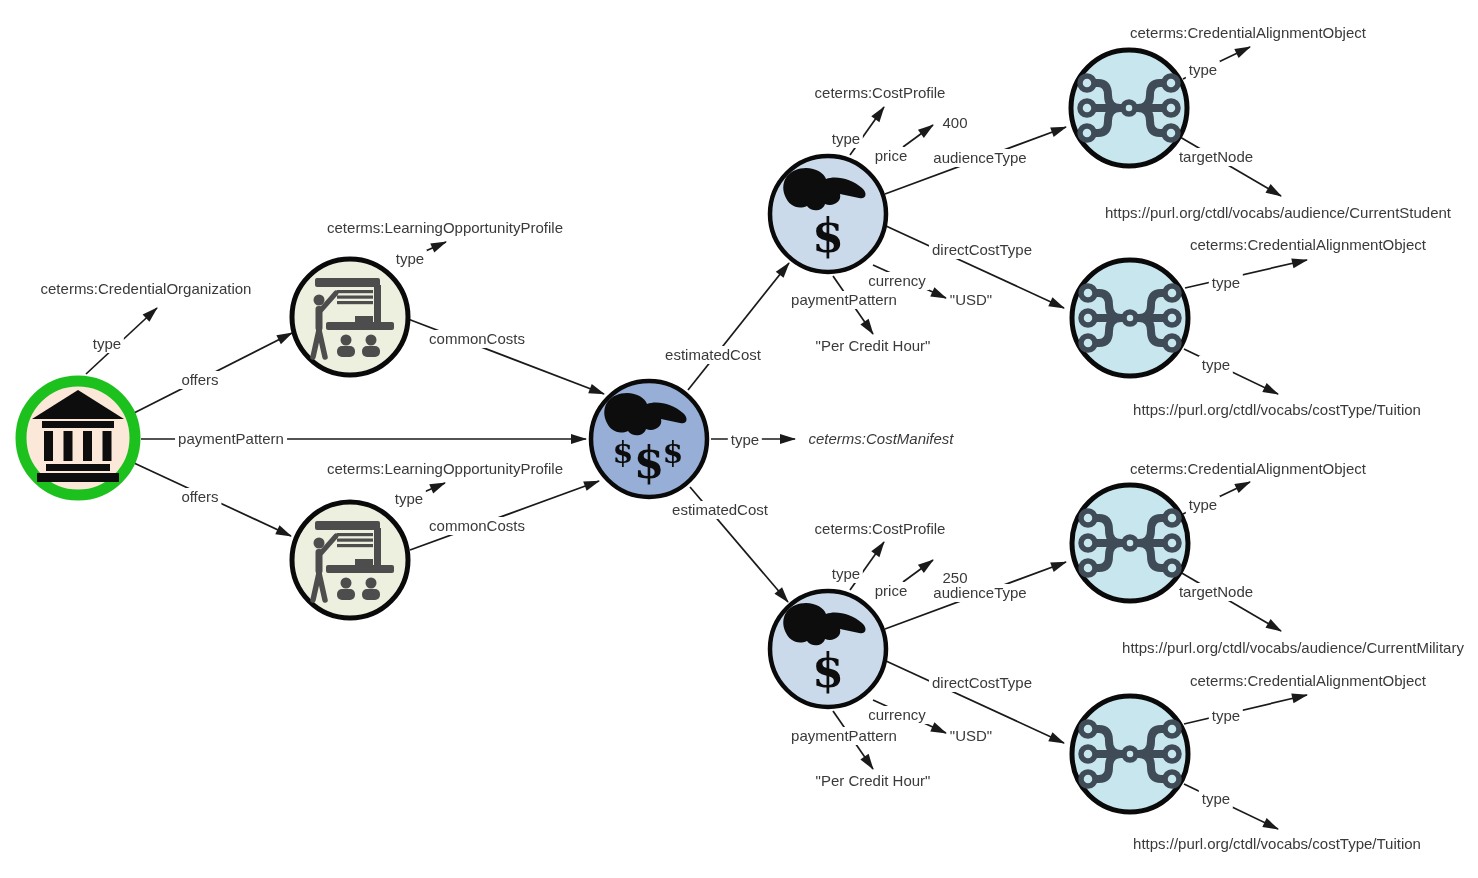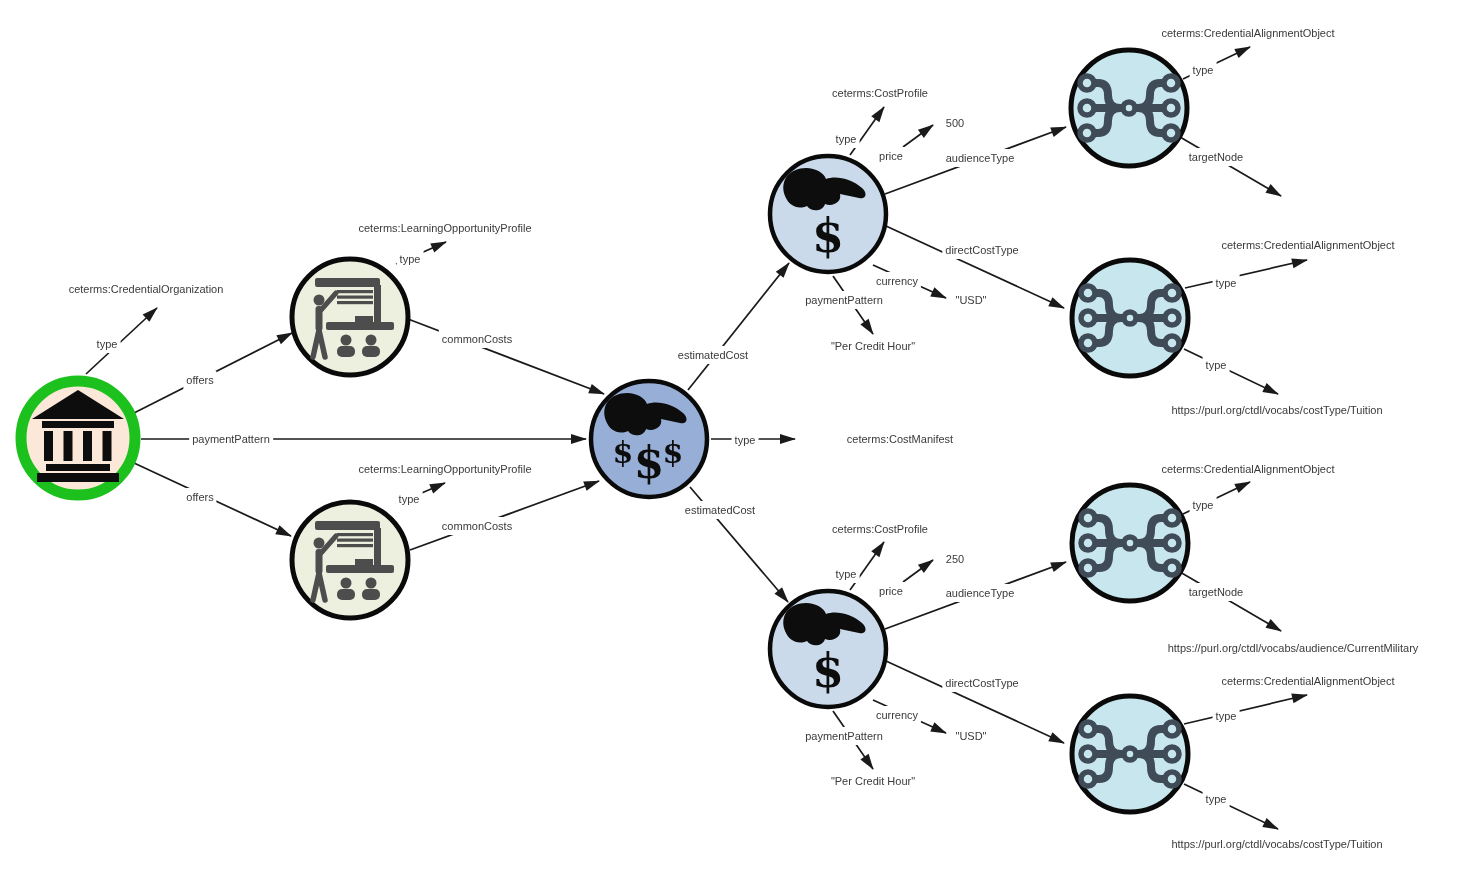--- a/index.html
+++ b/index.html
@@ -13,21 +13,21 @@
   .arrowhead{fill:var(--edge,#1a1a1a);}
   .node-circle{stroke:var(--node_border,#0a0a0a);}
   .org-circle{fill:var(--org_fill,#fbe8d8);stroke:var(--org_ring,#1dc11d);stroke-width:11;}
   .lop-circle{fill:var(--learning_opportunity_fill,#edf0df);stroke-width:5;}
   .cm-circle{fill:var(--cost_manifest_fill,#97aed6);stroke-width:4.5;}
   .cp-circle{fill:var(--cost_profile_fill,#cadaeb);stroke-width:4.5;}
   .cao-circle{fill:var(--alignment_fill,#c8e6ed);stroke-width:5;}
   #labels-layer{position:absolute;left:0;top:0;width:100%;height:100%;pointer-events:none;}
   #labels-layer .edge-label{
     position:absolute;transform:translate(-50%,-50%);
-    font-size:11px;line-height:18px;white-space:nowrap;
+    font-size:15px;line-height:18px;white-space:nowrap;
     color:var(--label_text,#3a3a3a);
     background:var(--canvas_bg,#ffffff);
     padding:0 3px;
   }
 </style>
 </head>
 <body>
 
 <div class="canvas">
 
@@ -202,41 +202,42 @@
       <span class="edge-label" style="left: 146px; top: 289px;">ceterms:CredentialOrganization</span>
       <span class="edge-label" style="left: 445px; top: 228px;">ceterms:LearningOpportunityProfile</span>
       <span class="edge-label" style="left: 410px; top: 259px;">type</span>
       <span class="edge-label" style="left: 477px; top: 339px;">commonCosts</span>
       <span class="edge-label" style="left: 445px; top: 469px;">ceterms:LearningOpportunityProfile</span>
       <span class="edge-label" style="left: 409px; top: 499px;">type</span>
       <span class="edge-label" style="left: 477px; top: 526px;">commonCosts</span>
       <span class="edge-label" style="left: 713px; top: 355px;">estimatedCost</span>
       <span class="edge-label" style="left: 720px; top: 510px;">estimatedCost</span>
       <span class="edge-label" style="left: 745px; top: 440px;">type</span>
-      <span class="edge-label" style="left: 900px; top: 439px;">ceterms:CostManifest</span>
+      <span class="edge-label" style="left: 881px; top: 439px; font-style: italic;">ceterms:CostManifest</span>
       <span class="edge-label" style="left: 880px; top: 93px;">ceterms:CostProfile</span>
       <span class="edge-label" style="left: 846px; top: 139px;">type</span>
-      <span class="edge-label" style="left: 955px; top: 123px;">500</span>
+      <span class="edge-label" style="left: 955px; top: 123px;">400</span>
       <span class="edge-label" style="left: 891px; top: 156px;">price</span>
       <span class="edge-label" style="left: 980px; top: 158px;">audienceType</span>
       <span class="edge-label" style="left: 982px; top: 250px;">directCostType</span>
       <span class="edge-label" style="left: 897px; top: 281px;">currency</span>
       <span class="edge-label" style="left: 971px; top: 300px;">"USD"</span>
       <span class="edge-label" style="left: 844px; top: 300px;">paymentPattern</span>
       <span class="edge-label" style="left: 873px; top: 346px;">"Per Credit Hour"</span>
       <span class="edge-label" style="left: 1248px; top: 33px;">ceterms:CredentialAlignmentObject</span>
       <span class="edge-label" style="left: 1203px; top: 70px;">type</span>
       <span class="edge-label" style="left: 1216px; top: 157px;">targetNode</span>
+      <span class="edge-label" style="left: 1278px; top: 213px;">https://purl.org/ctdl/vocabs/audience/CurrentStudent</span>
       <span class="edge-label" style="left: 1308px; top: 245px;">ceterms:CredentialAlignmentObject</span>
       <span class="edge-label" style="left: 1226px; top: 283px;">type</span>
       <span class="edge-label" style="left: 1216px; top: 365px;">type</span>
       <span class="edge-label" style="left: 1277px; top: 410px;">https://purl.org/ctdl/vocabs/costType/Tuition</span>
       <span class="edge-label" style="left: 880px; top: 529px;">ceterms:CostProfile</span>
       <span class="edge-label" style="left: 846px; top: 574px;">type</span>
-      <span class="edge-label" style="left: 955px; top: 559px;">250</span>
+      <span class="edge-label" style="left: 955px; top: 578px;">250</span>
       <span class="edge-label" style="left: 891px; top: 591px;">price</span>
       <span class="edge-label" style="left: 980px; top: 593px;">audienceType</span>
       <span class="edge-label" style="left: 1248px; top: 469px;">ceterms:CredentialAlignmentObject</span>
       <span class="edge-label" style="left: 1203px; top: 505px;">type</span>
       <span class="edge-label" style="left: 1216px; top: 592px;">targetNode</span>
       <span class="edge-label" style="left: 1293px; top: 648px;">https://purl.org/ctdl/vocabs/audience/CurrentMilitary</span>
       <span class="edge-label" style="left: 982px; top: 683px;">directCostType</span>
       <span class="edge-label" style="left: 897px; top: 715px;">currency</span>
       <span class="edge-label" style="left: 971px; top: 736px;">"USD"</span>
       <span class="edge-label" style="left: 844px; top: 736px;">paymentPattern</span>

